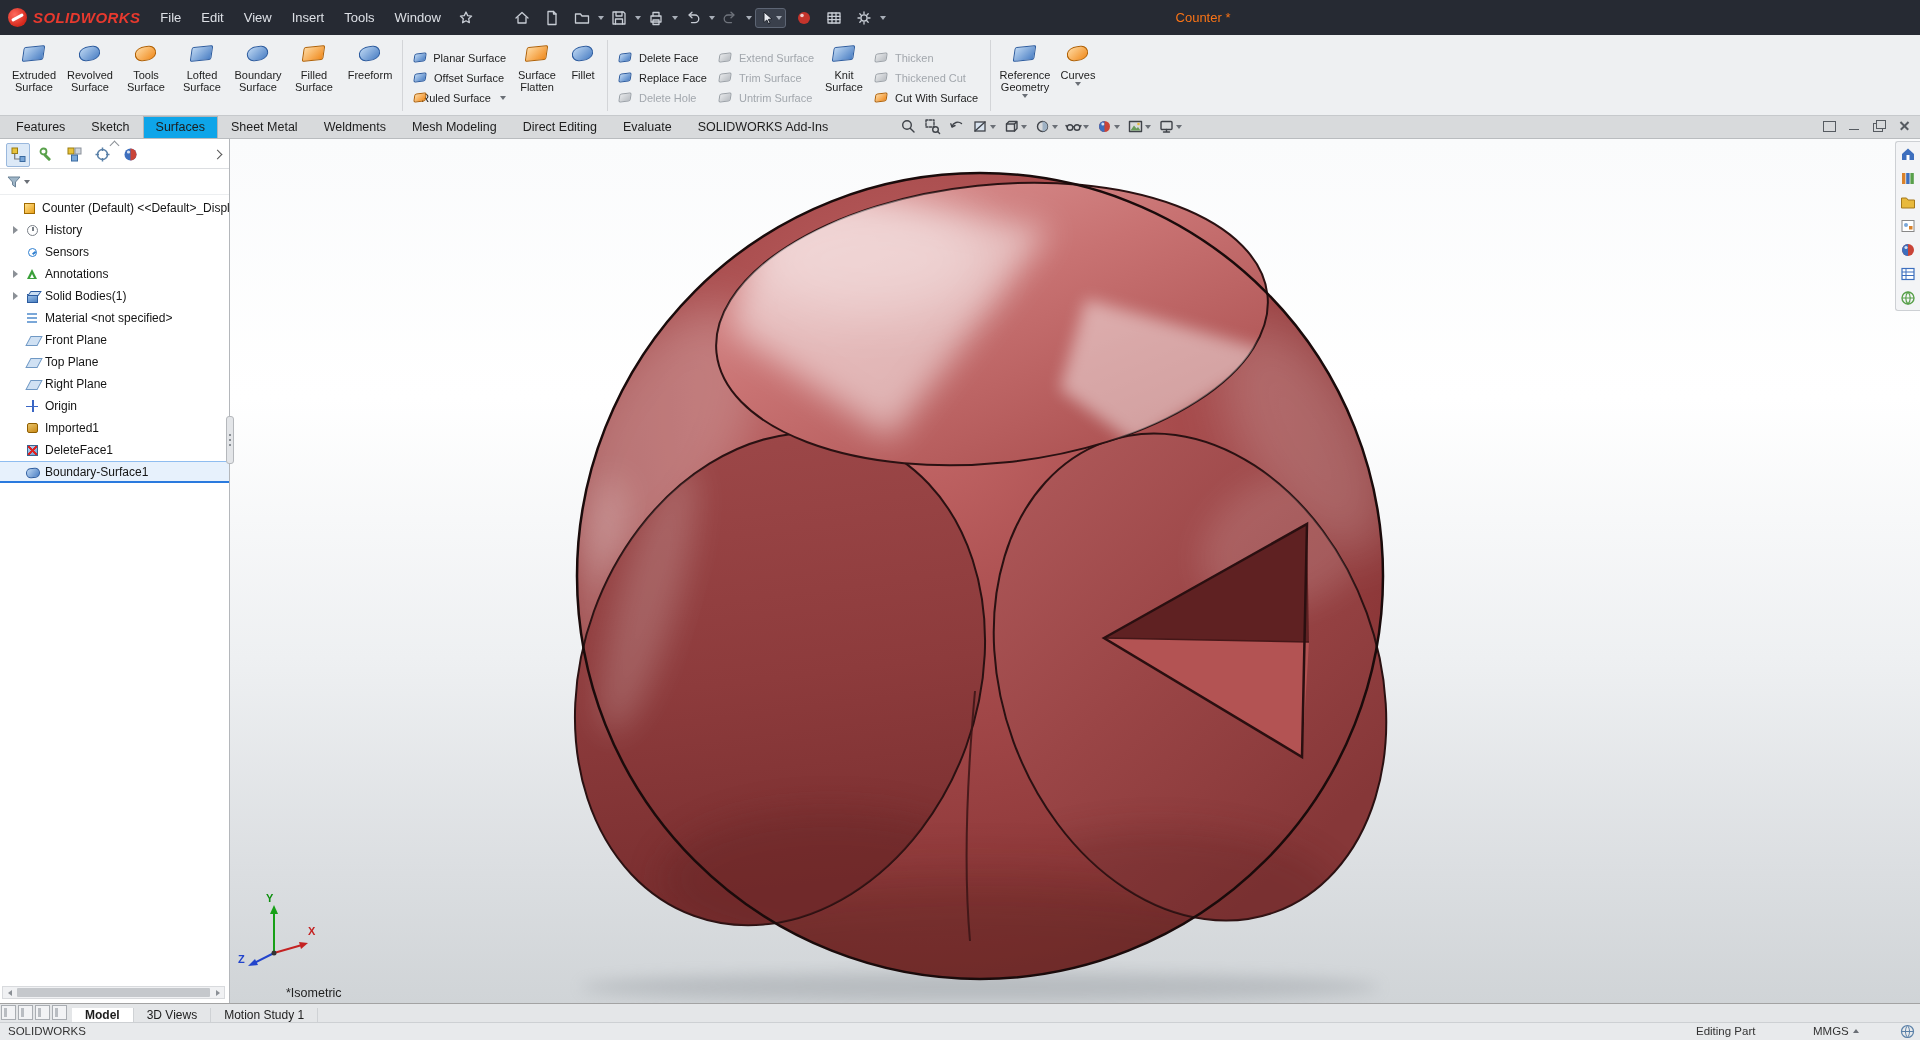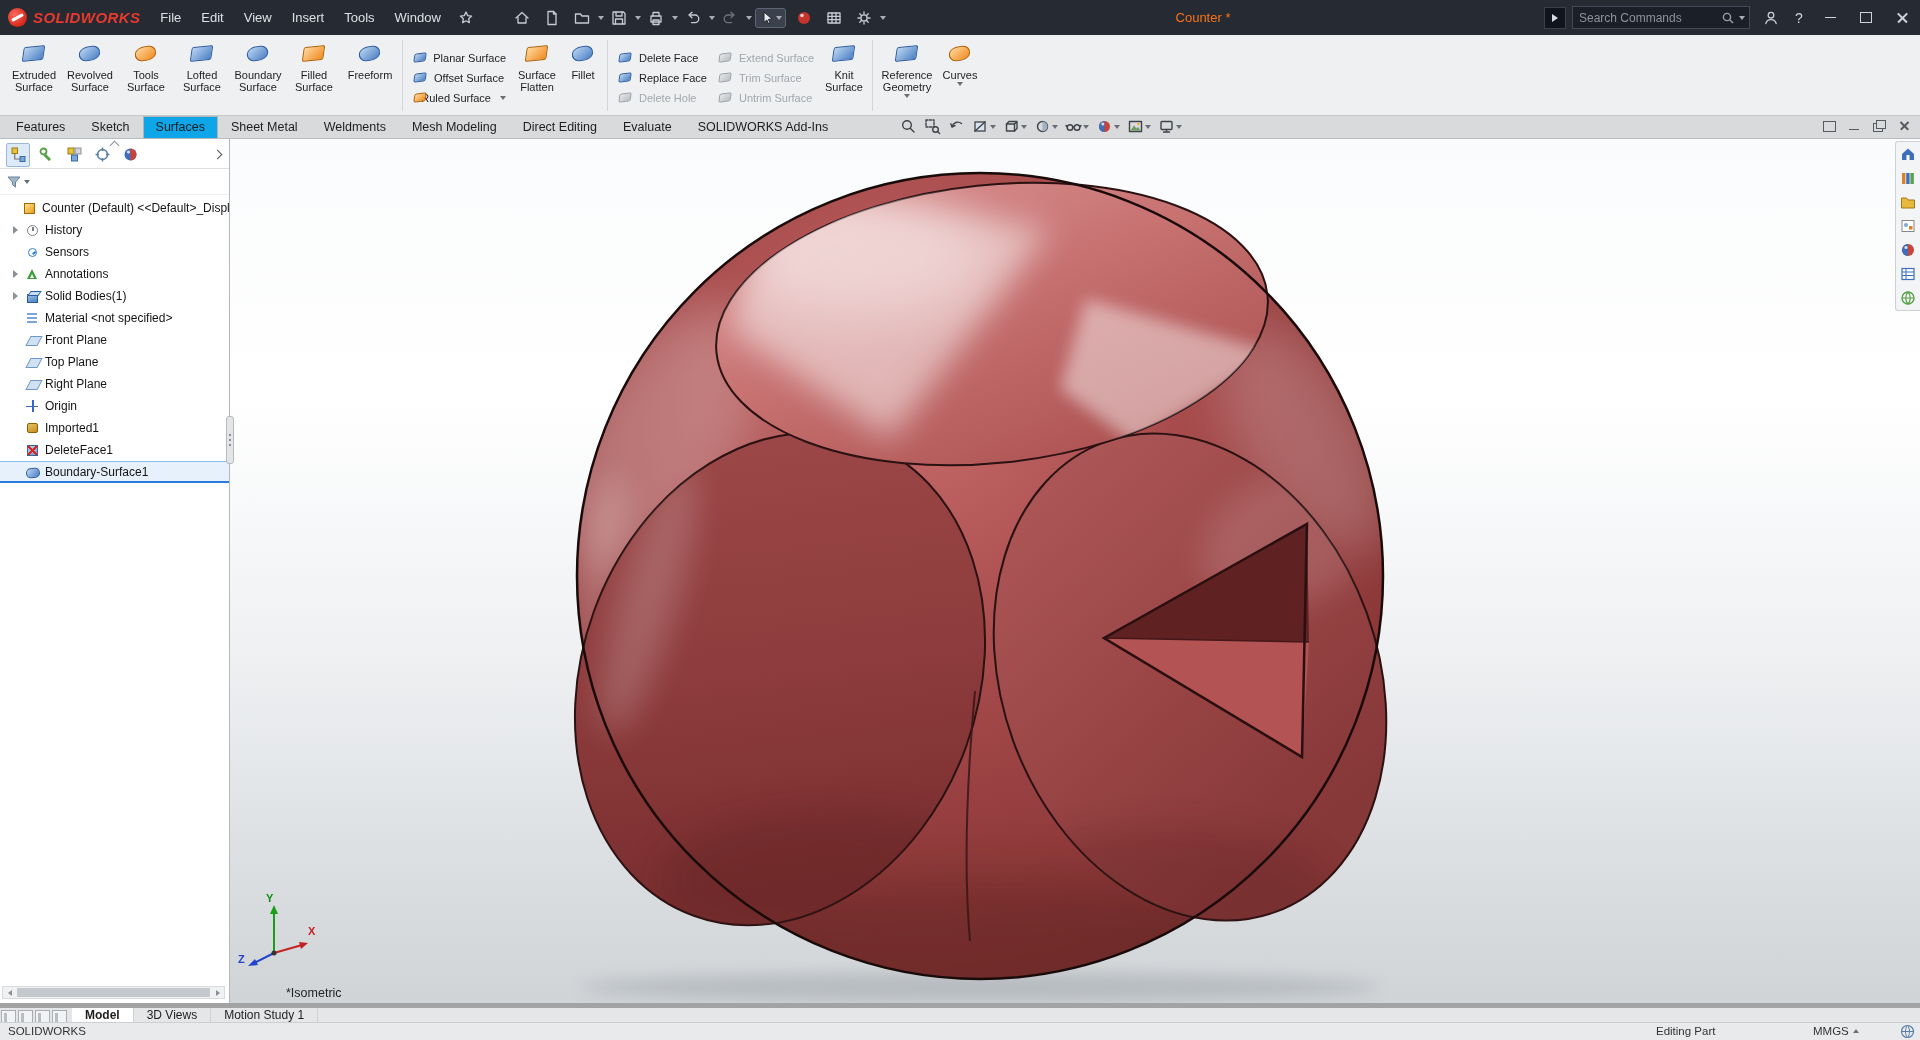--- a/index.html
+++ b/index.html
@@ -118,28 +118,28 @@
   .triad-letter { position:absolute; font-size:11px; font-weight:bold; }
   .triad-y { color:#0d8f0d; left:28px; top:-3px; }
   .triad-x { color:#c42222; left:70px; top:30px; }
   .triad-z { color:#2244cc; left:0px; top:58px; }
 
   
   .taskstrip { position:absolute; right:0; top:141px; width:25px; padding:3px 2px; background:rgba(242,243,245,.92); border:1px solid #cdd0d4; border-right:none; border-radius:3px 0 0 3px; display:flex; flex-direction:column; gap:6px; z-index:45; }
   .tp { width:19px; height:18px; display:flex; align-items:center; justify-content:center; }
 
   
-  .bottombar { position:absolute; left:0; bottom:18px; width:1920px; height:19px; background:#e4e6e8; border-top:5px solid #a3a3a3; display:flex; align-items:flex-start; font-size:12px; z-index:50; }
+  .bottombar { position:absolute; left:0; bottom:18px; width:1920px; height:19px; background:#e4e6e8; border-top:1px solid #a3a3a3; display:flex; align-items:flex-end; font-size:12px; z-index:50; }
   .cbtn { width:15px; height:15px; margin:2px 1px; border:1px solid #a9adb2; background:#f2f3f5; position:relative; }
   .cbtn::before { content:""; position:absolute; left:2px; top:2px; right:2px; bottom:2px; border-left:3px solid #b9bdc2; }
   .btab { padding:0 13px; display:flex; align-items:center; border-right:1px solid #cfd2d5; color:#1d1d1d; }
   .btab.active { background:#fff; font-weight:bold; }
   .statusbar { position:absolute; left:0; bottom:0; width:1920px; height:18px; background:#e8eaec; border-top:1px solid #cdd0d3; font-size:11.5px; color:#333; z-index:50; }
   .sb-app { position:absolute; left:8px; top:2px; }
-  .sb-mode { position:absolute; left:1656px; top:2px; }
+  .sb-mode { position:absolute; left:1696px; top:2px; }
   .sb-units { position:absolute; left:1813px; top:2px; display:flex; align-items:center; gap:4px; }
   .cup { width:0; height:0; border-left:3.5px solid transparent; border-right:3.5px solid transparent; border-bottom:4px solid #6a6f76; display:inline-block; }
   .sb-globe { position:absolute; right:5px; top:1px; }
 </style>
 </head>
 <body>
 
 <div class="titlebar">
   <div class="logo">
     <span class="logo-mark"></span>
@@ -224,41 +224,20 @@
   <span class="tbi">
     <svg width="18" height="18" viewBox="0 0 18 18">
         <circle class="tic" cx="9" cy="9" r="3.1"></circle>
         <path class="tic" d="M9 3 v2 M9 13 v2 M3 9 h2 M13 9 h2 M4.8 4.8 l1.4 1.4 M11.8 11.8 l1.4 1.4 M13.2 4.8 l-1.4 1.4 M6.2 11.8 l-1.4 1.4"></path>
       </svg>
   </span>
     <span class="cdn lt"></span>
 
   <div class="doc-title">Counter *</div>
 
-  <div class="tb-right">
-    <span class="cmdbox"></span>
-    <div class="search">
-      <input type="text" placeholder="Search Commands" style="">
-      <svg width="14" height="14" viewBox="0 0 14 14">
-          <circle cx="6" cy="6" r="3.6" fill="none" stroke="#9aa0a8" stroke-width="1.4"></circle>
-          <path d="M8.8 8.8 L12 12" stroke="#9aa0a8" stroke-width="1.4"></path>
-        </svg>
-      <span class="cdn lt"></span>
-    </div>
-    <span class="tbi" style="margin-left:8px">
-      <svg width="18" height="18" viewBox="0 0 18 18">
-          <circle class="tic" cx="9" cy="6.2" r="2.8"></circle>
-          <path class="tic" d="M3.8 14.5 a5.4 5.4 0 0 1 10.4 0"></path>
-        </svg>
-    </span>
-    <span class="help-glyph">?</span>
-    <span class="wc wc-min"></span>
-    <span class="wc wc-max"></span>
-    <span class="wc wc-close"></span>
-  </div>
 </div>
 
 <div class="ribbon">
   <div class="rb-large">
     <span class="srf lg">
         <i></i>
       </span>
     <span>Extruded Surface</span>
   </div>
   <div class="rb-large">
@@ -370,20 +349,40 @@
           <i></i>
         </span>
       <span>Untrim Surface</span>
     </div>
   </div>
   <div class="rb-large" style="width:48px">
     <span class="srf lg">
         <i></i>
       </span>
     <span>Knit Surface</span>
+  </div>
+  <div class="rb-col" style="width:118px">
+    <div class="rb-small dis">
+      <span class="srf sm">
+          <i></i>
+        </span>
+      <span>Thicken</span>
+    </div>
+    <div class="rb-small dis">
+      <span class="srf sm">
+          <i></i>
+        </span>
+      <span>Thickened Cut</span>
+    </div>
+    <div class="rb-small">
+      <span class="srf sm o">
+          <i></i>
+        </span>
+      <span>Cut With Surface</span>
+    </div>
   </div>
   <div class="sep"></div>
   <div class="rb-large" style="width:60px">
     <span class="srf lg">
         <i></i>
       </span>
     <span>Reference Geometry</span>
     <span class="cdn rb-caret-below"></span>
   </div>
   <div class="rb-large" style="width:46px">

